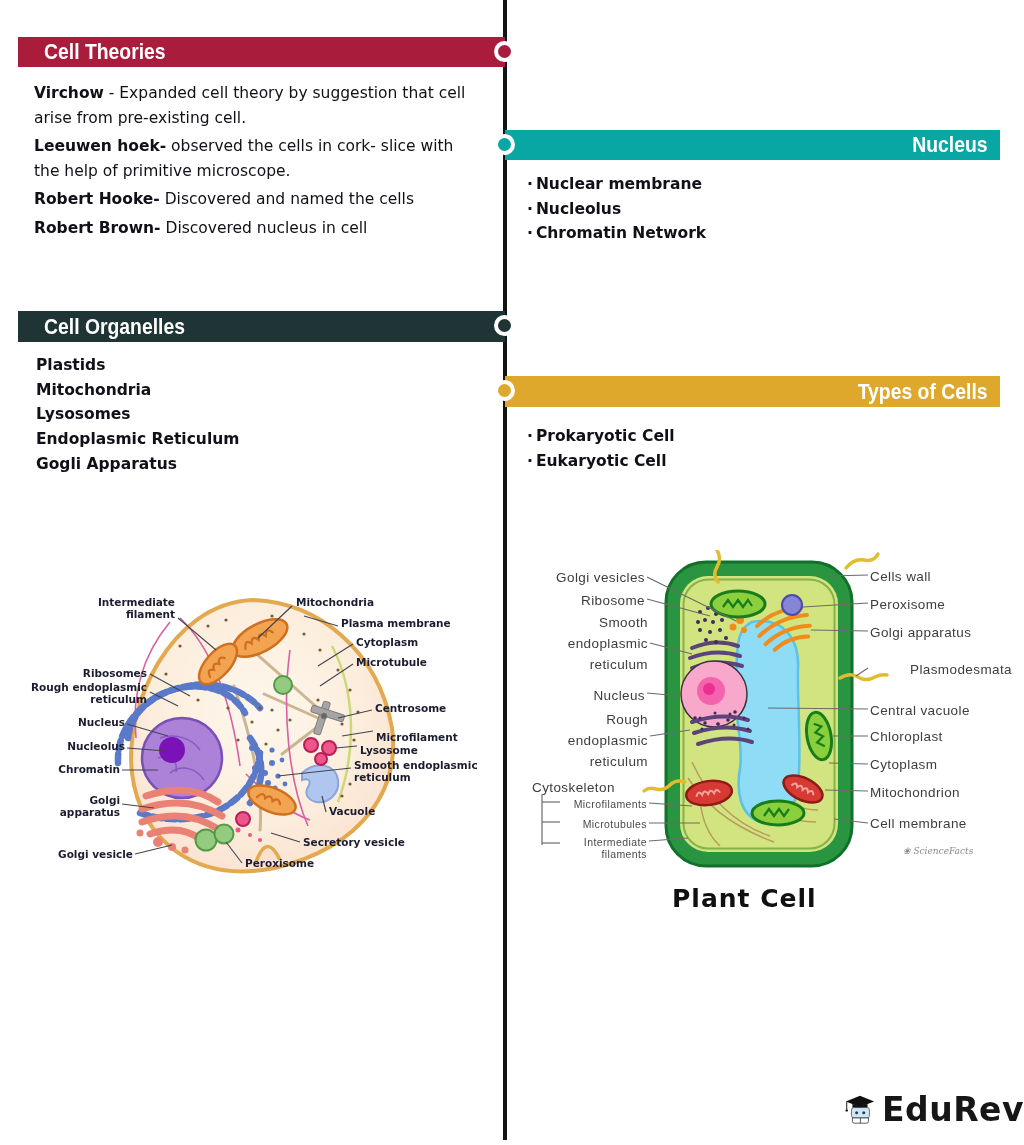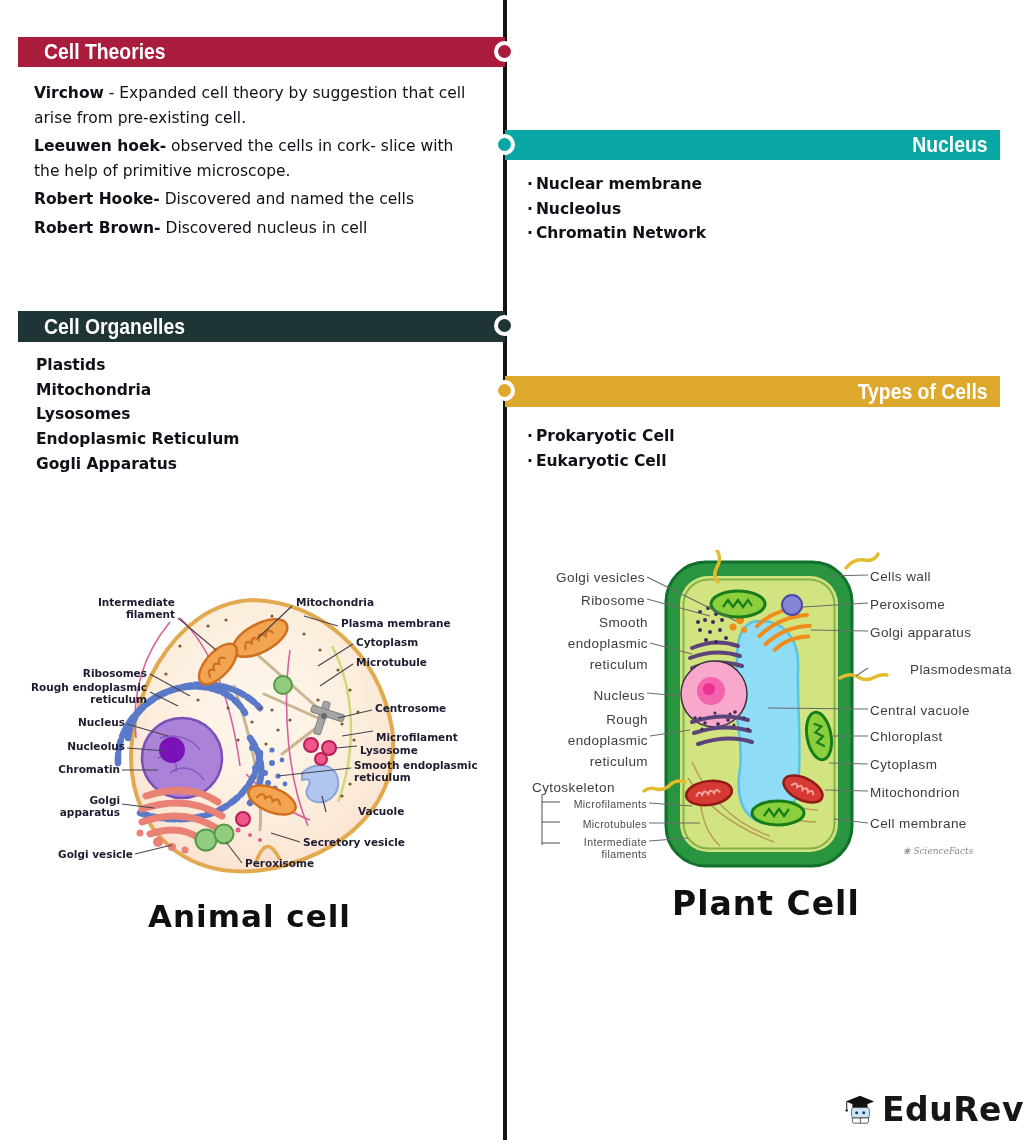--- a/index.html
+++ b/index.html
@@ -265,25 +265,24 @@
     <div class="al lft" style="right:347px;top:260px;">Golgi vesicle</div>
     <div class="al" style="left:276px;top:8px;">Mitochondria</div>
     <div class="al" style="left:321px;top:29px;">Plasma membrane</div>
     <div class="al" style="left:336px;top:48px;">Cytoplasm</div>
     <div class="al" style="left:336px;top:68px;">Microtubule</div>
     <div class="al" style="left:355px;top:114px;">Centrosome</div>
     <div class="al" style="left:356px;top:143px;">Microfilament</div>
     <div class="al" style="left:340px;top:156px;">Lysosome</div>
     <div class="al" style="left:334px;top:171px;">Smooth endoplasmic
 reticulum</div>
-    <div class="al" style="left:309px;top:217px;margin-left:29px;">Vacuole</div>
+    <div class="al" style="left:309px;top:217px;">Vacuole</div>
     <div class="al" style="left:283px;top:248px;">Secretory vesicle</div>
     <div class="al" style="left:225px;top:269px;">Peroxisome</div>
   </div>
-  <div class="caption" style="left:148px;top:898px;font-size:31px;">Animal cell</div>
 
   <div class="diagram" style="left:530px;top:550px;width:494px;height:330px;">
     <svg width="494" height="330" viewBox="0 0 494 330">
       <g>
         <rect x="136" y="12" width="186" height="304" rx="40" fill="#2a9540" stroke="#11702a" stroke-width="3"></rect>
         <rect x="150" y="26" width="158" height="276" rx="28" fill="#d2e47f"></rect>
         <rect x="153.5" y="29.5" width="151" height="269" rx="25" fill="none" stroke="#86b24a" stroke-width="2"></rect>
       </g>
       <g stroke="#b89b5e" stroke-width="1.5" fill="none">
         <path d="M 162,212 C 178,248 205,274 240,286"></path>
@@ -426,21 +425,21 @@
     <div class="pl" style="left:340px;top:45px;">Peroxisome</div>
     <div class="pl" style="left:340px;top:73px;">Golgi apparatus</div>
     <div class="pl" style="left:340px;top:110px;margin-left:40px;">Plasmodesmata</div>
     <div class="pl" style="left:340px;top:151px;">Central vacuole</div>
     <div class="pl" style="left:340px;top:177px;">Chloroplast</div>
     <div class="pl" style="left:340px;top:205px;">Cytoplasm</div>
     <div class="pl" style="left:340px;top:233px;">Mitochondrion</div>
     <div class="pl" style="left:340px;top:264px;">Cell membrane</div>
     <div class="watermark" style="left:373px;top:296px;">❀ <span>ScienceFacts</span></div>
   </div>
-  <div class="caption" style="left:672px;top:884px;font-size:33px;">Plant Cell</div>
+  <div class="caption" style="left:672px;top:884px;font-size:25px;">Plant Cell</div>
 
   <div class="logo">
     <svg width="68" height="66" viewBox="0 0 72 66">
       <polygon points="8,17 38,5 68,17 38,29" fill="#101010"></polygon>
       <path d="M 22,22 L 22,30 Q 38,38 54,30 L 54,22 Q 38,30 22,22 Z" fill="#101010"></path>
       <line x1="10" y1="18" x2="10" y2="34" stroke="#101010" stroke-width="2"></line>
       <circle cx="10" cy="36" r="2.5" fill="#101010"></circle>
       <rect x="20" y="30" width="38" height="22" rx="5" fill="#cfe7f4" stroke="#26455e" stroke-width="1.5"></rect>
       <circle cx="31" cy="41" r="3.2" fill="#1c3d5c"></circle>
         <circle cx="46" cy="41" r="3.2" fill="#1c3d5c"></circle>

